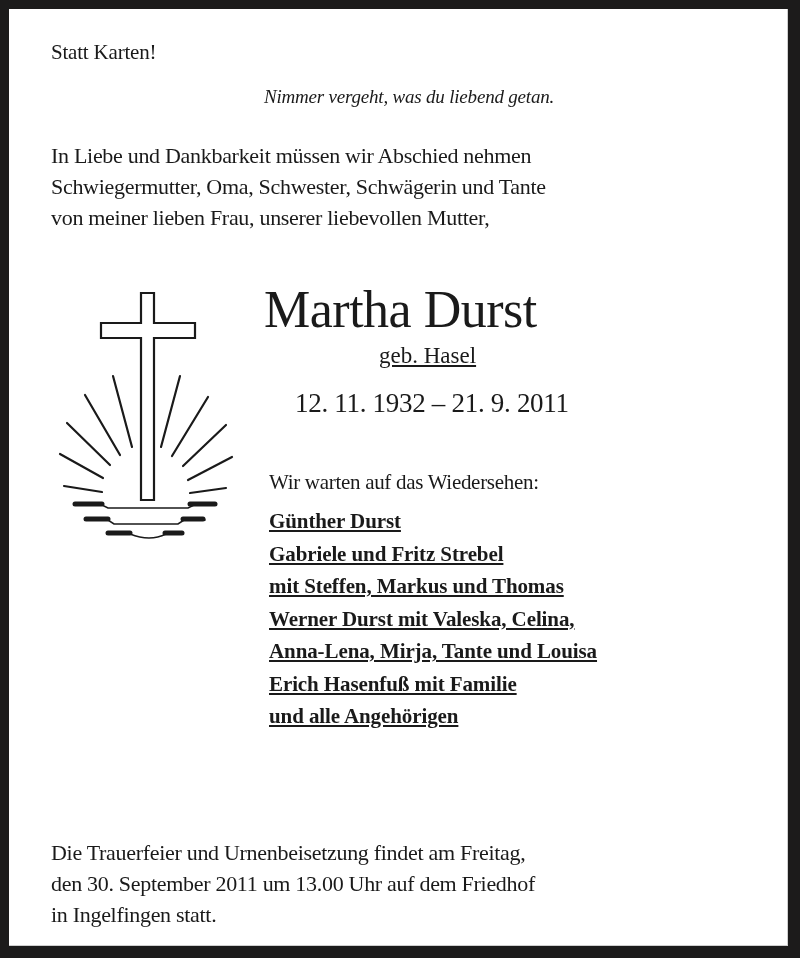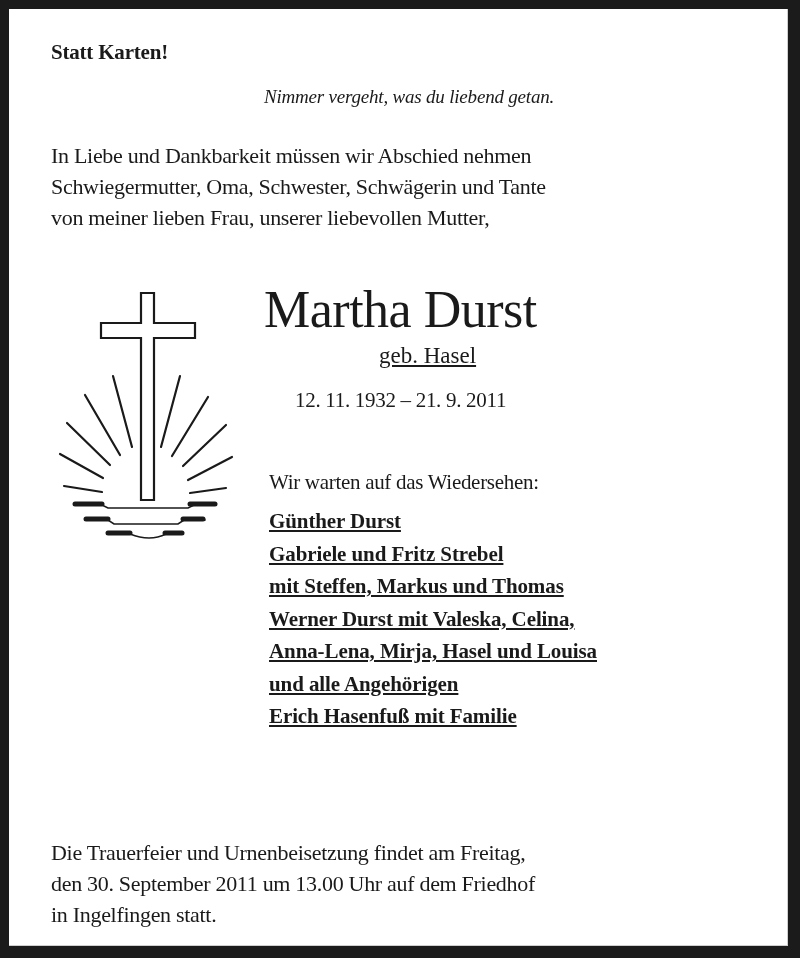--- a/index.html
+++ b/index.html
@@ -12,27 +12,27 @@
     color: #1a1a1a;
   }
   .paper {
     position: absolute;
     left: 9px; top: 9px;
     width: 779px; height: 937px;
     background: #ffffff;
     box-shadow: inset -1px -1px 0 #cfcfcf;
   }
   .abs { position: absolute; white-space: nowrap; }
-  .statt { left: 51px; top: 40px; font-size: 21px; letter-spacing: -0.2px; font-weight: bold; }
+  .statt { left: 51px; top: 40px; font-size: 21px; letter-spacing: -0.2px; }
   .motto { left: 264px; top: 86px; font-size: 19px; font-style: italic; letter-spacing: -0.2px; }
   .intro { left: 51px; top: 140px; font-size: 22px; line-height: 31px; letter-spacing: -0.3px; }
   .intro div { white-space: nowrap; }
   .name { left: 264px; top: 280px; font-size: 52px; letter-spacing: -0.5px; line-height: 60px; }
   .born { left: 379px; top: 343px; font-size: 23px; text-decoration: underline; }
-  .dates { left: 295px; top: 388px; font-size: 21px; letter-spacing: -0.3px; }
+  .dates { left: 295px; top: 388px; font-size: 27px; letter-spacing: -0.3px; }
   .wait { left: 269px; top: 470px; font-size: 21px; letter-spacing: -0.3px; }
   .mourners { left: 269px; top: 505px; font-size: 21px; font-weight: bold; line-height: 32.5px; letter-spacing: -0.1px; }
   .mourners div { white-space: nowrap; text-decoration: underline; }
   .service { left: 51px; top: 813px; font-size: 22px; line-height: 31px; letter-spacing: -0.3px; margin-top: 24px; }
   .service div { white-space: nowrap; }
   .emblem { position: absolute; left: 50px; top: 280px; width: 200px; height: 270px; }
 </style>
 </head>
 <body>
 
@@ -83,22 +83,22 @@
 <div class="abs born">geb. Hasel</div>
 <div class="abs dates">12. 11. 1932 – 21. 9. 2011</div>
 
 <div class="abs wait">Wir warten auf das Wiedersehen:</div>
 
 <div class="abs mourners">
   <div>Günther Durst</div>
   <div>Gabriele und Fritz Strebel</div>
   <div>mit Steffen, Markus und Thomas</div>
   <div>Werner Durst mit Valeska, Celina,</div>
-  <div>Anna-Lena, Mirja, Hasel und Louisa</div>
+  <div>Anna-Lena, Mirja, Tante und Louisa</div>
+  <div>Erich Hasenfuß mit Familie</div>
   <div>und alle Angehörigen</div>
-  <div>Erich Hasenfuß mit Familie</div>
 </div>
 
 <div class="abs service">
   <div>Die Trauerfeier und Urnenbeisetzung findet am Freitag,</div>
   <div>den 30. September 2011 um 13.00 Uhr auf dem Friedhof</div>
   <div>in Ingelfingen statt.</div>
 </div>
 
 </body></html>

